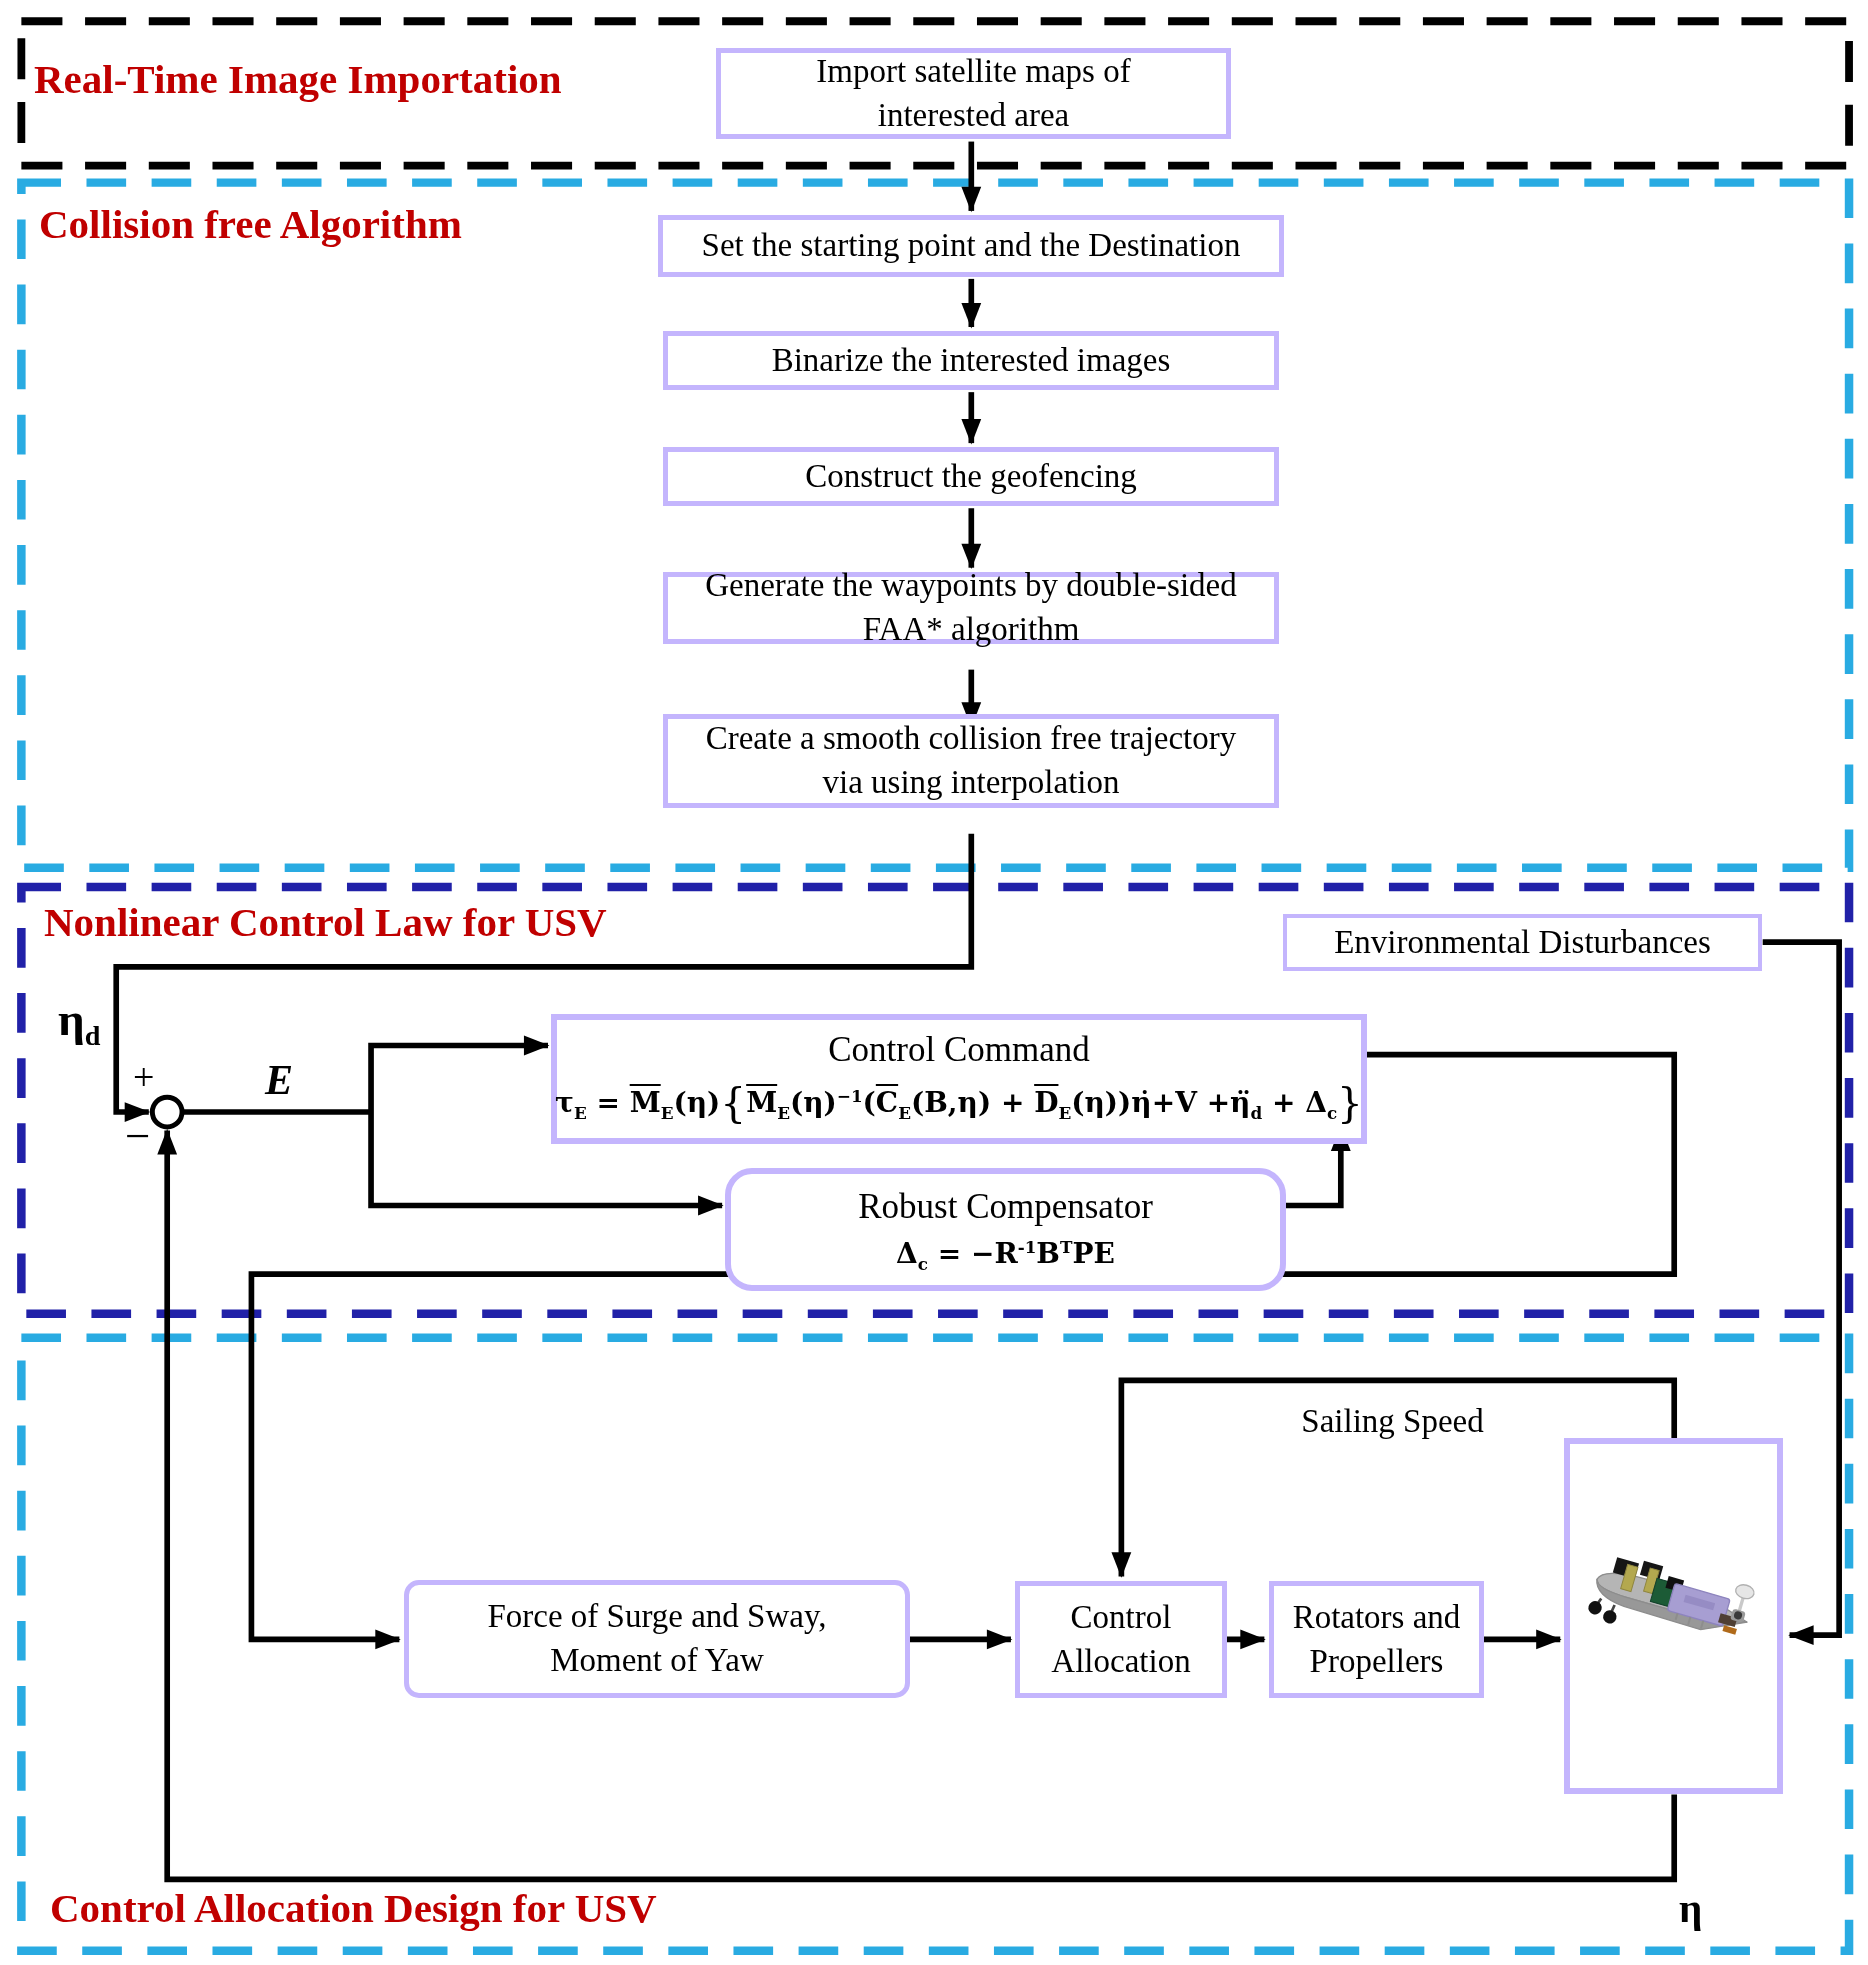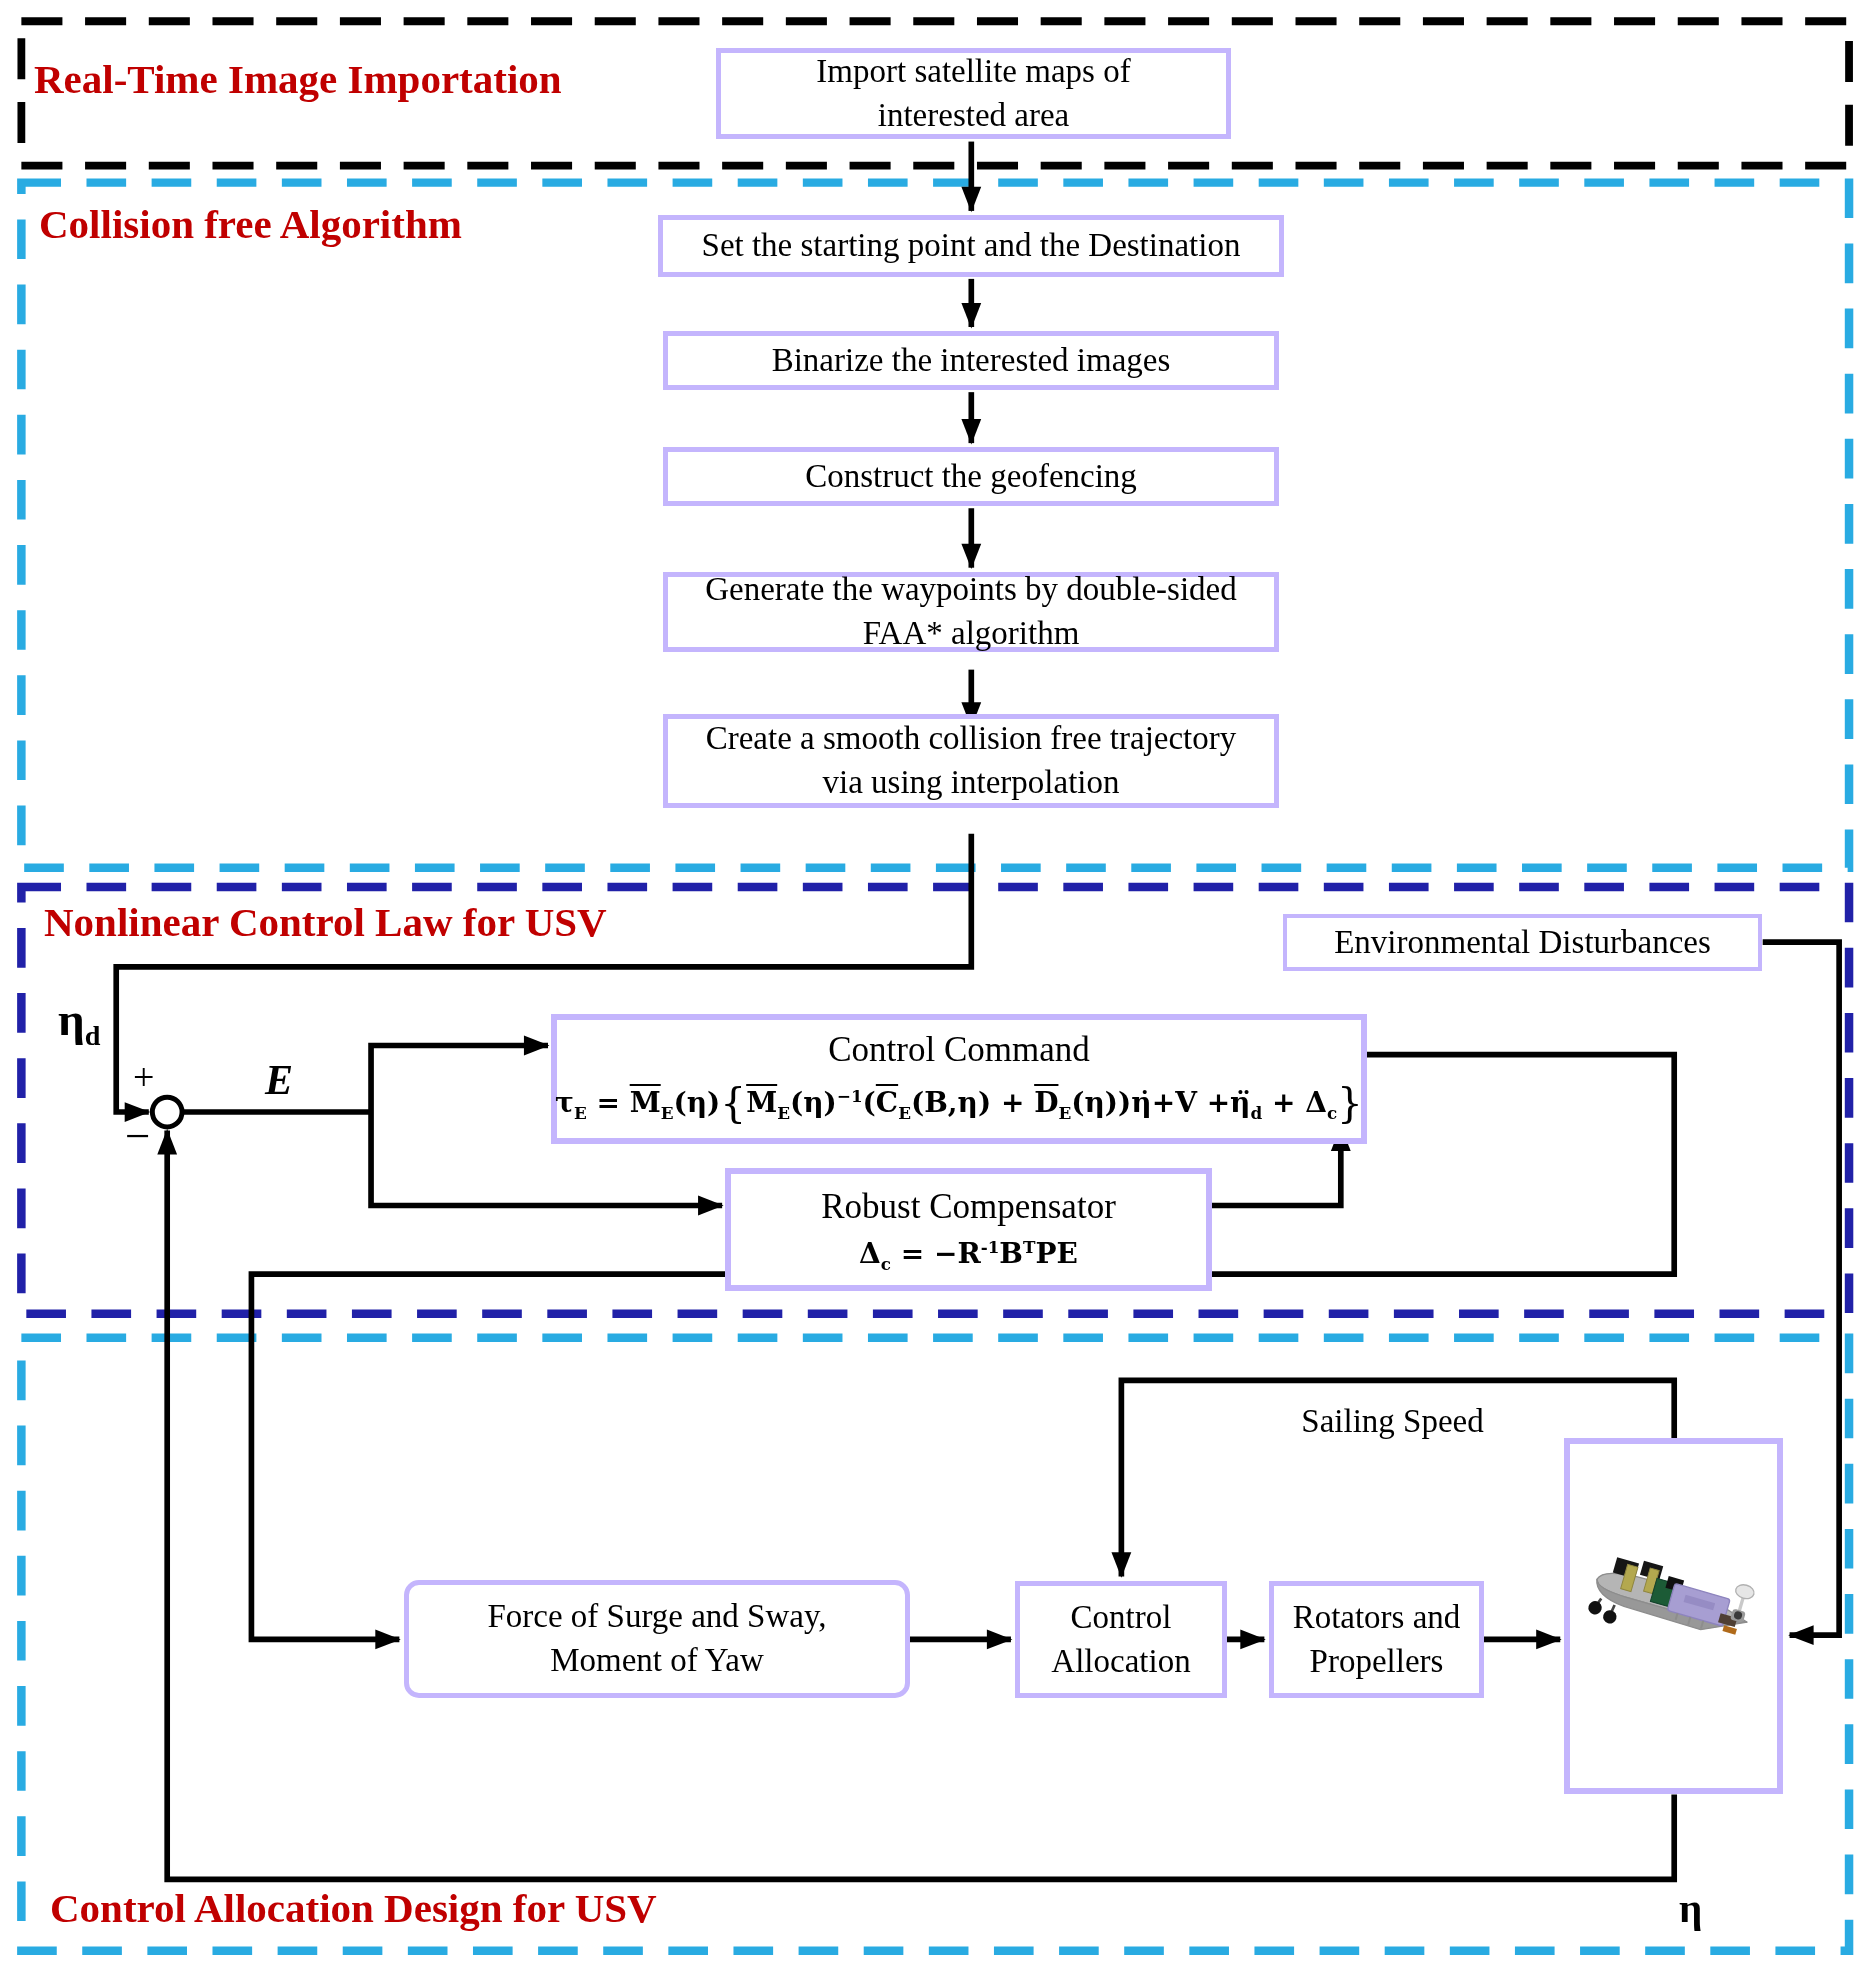--- a/index.html
+++ b/index.html
@@ -100,34 +100,34 @@
 
   <div class="fbox" style="left:716px;top:48px;width:515px;height:91px;">Import satellite maps of
 interested area</div>
 
   <div class="fbox" style="left:658px;top:215px;width:626px;height:62px;">Set the starting point and the Destination</div>
 
   <div class="fbox" style="left:663px;top:331px;width:616px;height:59px;">Binarize the interested images</div>
 
   <div class="fbox" style="left:663px;top:447px;width:616px;height:59px;">Construct the geofencing</div>
 
-  <div class="fbox" style="left:663px;top:572px;width:616px;height:80px;">Generate the waypoints by double-sided
+  <div class="fbox" style="left:663px;top:572px;width:616px;height:72px;">Generate the waypoints by double-sided
 FAA* algorithm</div>
 
   <div class="fbox" style="left:663px;top:714px;width:616px;height:94px;">Create a smooth collision free trajectory
 via using interpolation</div>
 
   <div class="fbox" style="left:1283px;top:914px;width:479px;height:57px;border-width:4.2px;">Environmental Disturbances</div>
 
   <div class="fbox eqbox thick" style="left:551px;top:990px;width:816px;height:130px;">
     <div class="bx-title">Control Command</div>
     <div class="eq">τ<sub>E</sub> = <span class="ov">M</span><sub>E</sub>(η)<span class="br">{</span><span class="ov">M</span><sub>E</sub>(η)<sup>−1</sup>(<span class="ov">C</span><sub>E</sub>(B,η) + <span class="ov">D</span><sub>E</sub>(η))η̇+V +η̈<sub>d</sub> + Δ<sub>c</sub><span class="br">}</span></div>
   </div>
 
-  <div class="fbox eqbox thick" style="left:725px;top:1144px;width:487px;height:123px;">
+  <div class="fbox eqbox thick" style="left:725px;top:1144px;width:561px;height:123px;border-radius:27px;">
     <div class="bx-title">Robust Compensator</div>
     <div class="eq">Δ<sub>c</sub> = −R<sup>-1</sup>B<sup>T</sup>PE</div>
   </div>
 
   <div class="fbox" style="left:404px;top:1580px;width:506px;height:118px;border-radius:15px;">Force of Surge and Sway,
 Moment of Yaw</div>
 
   <div class="fbox" style="left:1015px;top:1581px;width:212px;height:117px;">Control
 Allocation</div>
 

